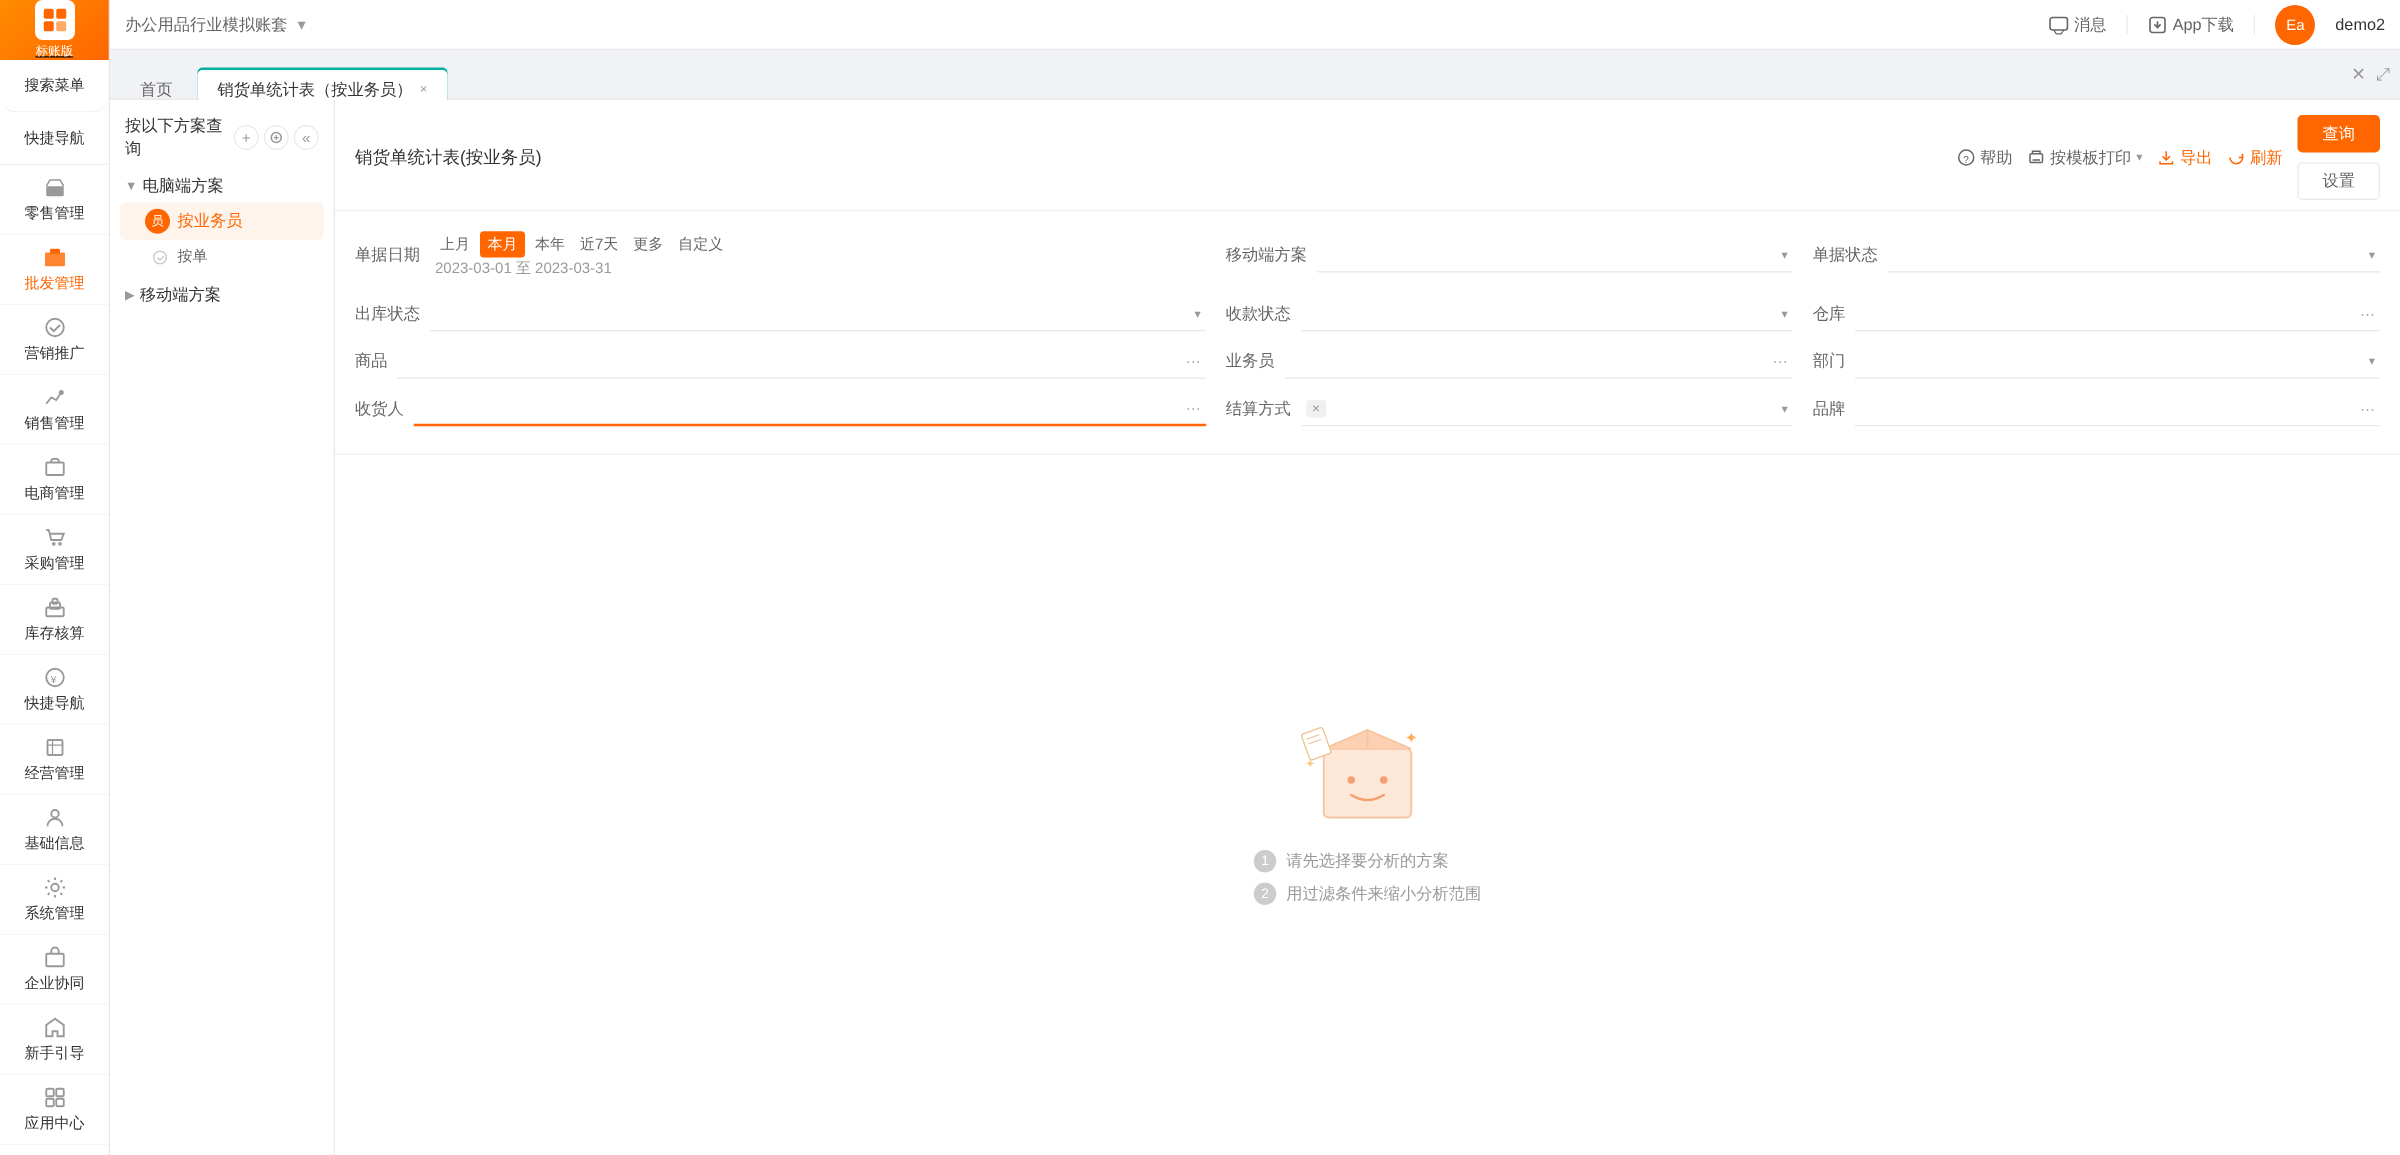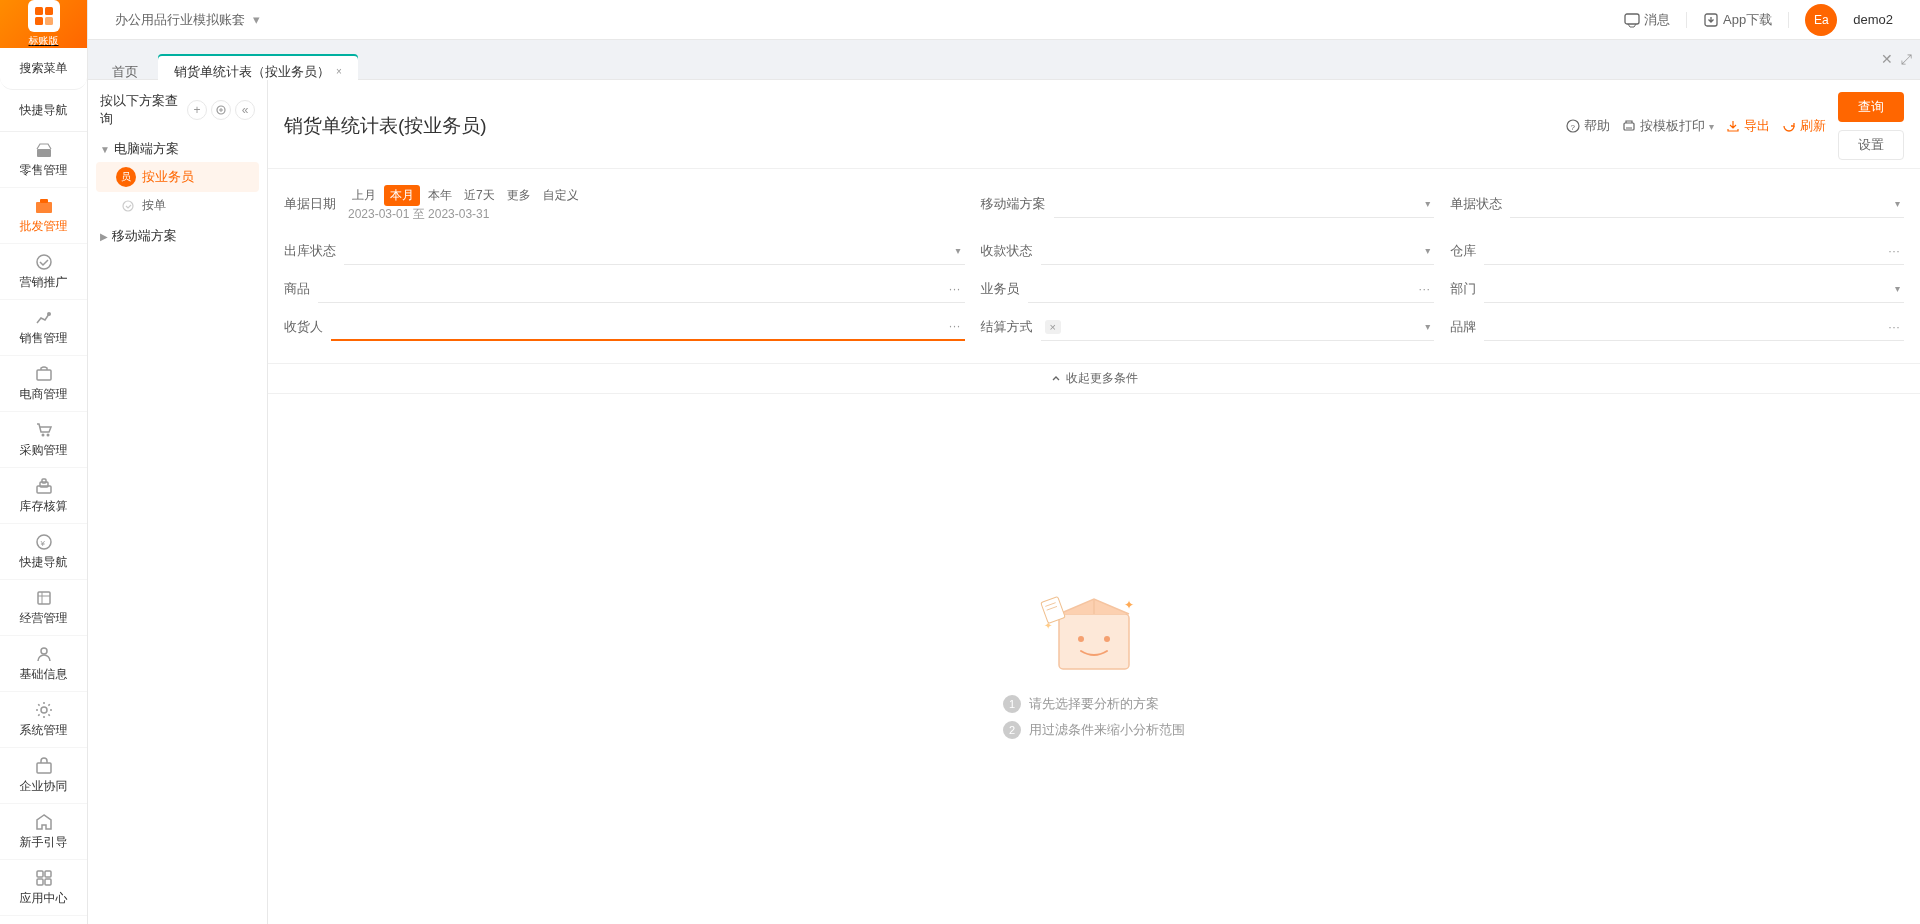--- a/index.html
+++ b/index.html
@@ -16,21 +16,21 @@
     .sidebar-nav { width: 100%; padding: 8px 0; border-bottom: 1px solid #f0f0f0; display: flex; flex-direction: column; align-items: center; }
     .sidebar-nav-label { font-size: 12px; color: #333; cursor: pointer; padding: 4px 0; }
     .sidebar-item { width: 100%; display: flex; flex-direction: column; align-items: center; padding: 8px 0; cursor: pointer; border-bottom: 1px solid #f5f5f5; }
     .sidebar-item .label { font-size: 12px; color: #333; margin-top: 2px; }
     .sidebar-icon { width: 20px; height: 20px; display: flex; align-items: center; justify-content: center; }
 
     
     .main { flex: 1; display: flex; flex-direction: column; overflow: hidden; }
 
     
-    .top-bar { height: 40px; background: #fff; border-bottom: 1px solid #e8e8e8; display: flex; align-items: center; padding: 0 27px; justify-content: space-between; flex-shrink: 0; }
+    .top-bar { height: 40px; background: #fff; border-bottom: 1px solid #e8e8e8; display: flex; align-items: center; padding: 0 12px; justify-content: space-between; flex-shrink: 0; }
     .top-bar-left { display: flex; align-items: center; gap: 8px; }
     .top-bar-title { font-size: 13px; color: #666; }
     .top-bar-dropdown { display: flex; align-items: center; color: #999; cursor: pointer; }
     .top-bar-right { display: flex; align-items: center; gap: 16px; }
     .top-bar-btn { display: flex; align-items: center; gap: 4px; color: #666; cursor: pointer; font-size: 13px; }
 
     
     .tab-bar { height: 40px; background: #f0f2f5; display: flex; align-items: center; padding: 0 8px; flex-shrink: 0; border-bottom: 1px solid #e8e8e8; }
     .tab { display: flex; align-items: center; padding: 0 16px; height: 32px; border-radius: 4px 4px 0 0; cursor: pointer; font-size: 13px; gap: 6px; margin-top: 24px; }
     .tab.home { color: #666; background: transparent; }
@@ -53,21 +53,21 @@
     .plan-item.active { background: #fff4ec; color: #ff6600; }
     .plan-item-icon { width: 20px; height: 20px; border-radius: 50%; background: #ff6600; display: flex; align-items: center; justify-content: center; color: #fff; font-size: 10px; flex-shrink: 0; }
     .sub-item { display: flex; align-items: center; gap: 6px; padding: 5px 8px 5px 24px; cursor: pointer; font-size: 12px; color: #666; border-radius: 4px; }
     .sub-item-icon { width: 16px; height: 16px; display: flex; align-items: center; justify-content: center; color: #999; font-size: 12px; }
     .mobile-group { padding: 0 8px; margin-top: 4px; }
     .mobile-group-header { display: flex; align-items: center; gap: 4px; padding: 4px 4px; cursor: pointer; font-size: 13px; color: #333; }
 
     
     .right-panel { flex: 1; display: flex; flex-direction: column; overflow: hidden; }
     .page-header { padding: 12px 16px 8px; display: flex; align-items: center; justify-content: space-between; border-bottom: 1px solid #f0f0f0; flex-shrink: 0; }
-    .page-title { font-size: 19px; color: #333; font-weight: 500; }
+    .page-title { font-size: 14px; color: #333; font-weight: 500; }
     .page-action-btn { display: flex; align-items: center; gap: 4px; color: #666; cursor: pointer; font-size: 13px; }
     .page-action-btn.export { color: #ff6600; }
     .page-action-btn.refresh { color: #ff6600; }
     .btn-query { background: #ff6600; color: #fff; border: none; border-radius: 4px; padding: 6px 20px; cursor: pointer; font-size: 13px; }
     .btn-settings { background: #fff; color: #666; border: 1px solid #e8e8e8; border-radius: 4px; padding: 5px 16px; cursor: pointer; font-size: 13px; margin-top: 4px; }
 
     
     .filter-area { padding: 12px 16px; border-bottom: 1px solid #f0f0f0; flex-shrink: 0; }
     .filter-row { display: flex; align-items: center; gap: 16px; margin-bottom: 10px; }
     .filter-item { display: flex; align-items: center; gap: 8px; flex: 1; }
@@ -473,28 +473,20 @@
           </div>
           <div class="filter-item" style="flex:1;">
             <span class="filter-label">品牌</span>
             <div class="filter-control">
               <span class="filter-dots">···</span>
             </div>
           </div>
         </div>
       </div>
 
-      <div class="collapse-bar">
-        <div class="collapse-btn">
-          <svg width="12" height="12" viewBox="0 0 12 12">
-              <path d="M3 7l3-3 3 3" stroke="#666" stroke-width="1.3" fill="none"></path>
-            </svg>
-          <span>收起更多条件</span>
-        </div>
-      </div>
 
       <div class="empty-state">
         <div class="empty-icon">
           
           <svg width="120" height="100" viewBox="0 0 120 100">
 
             <rect x="25" y="35" width="70" height="55" rx="4" fill="#fde8d8" stroke="#f5c4a0" stroke-width="1.5"></rect>
 
             <path d="M25 35 L60 20 L95 35" fill="#fcd0b0" stroke="#f5c4a0" stroke-width="1.5"></path>
 

